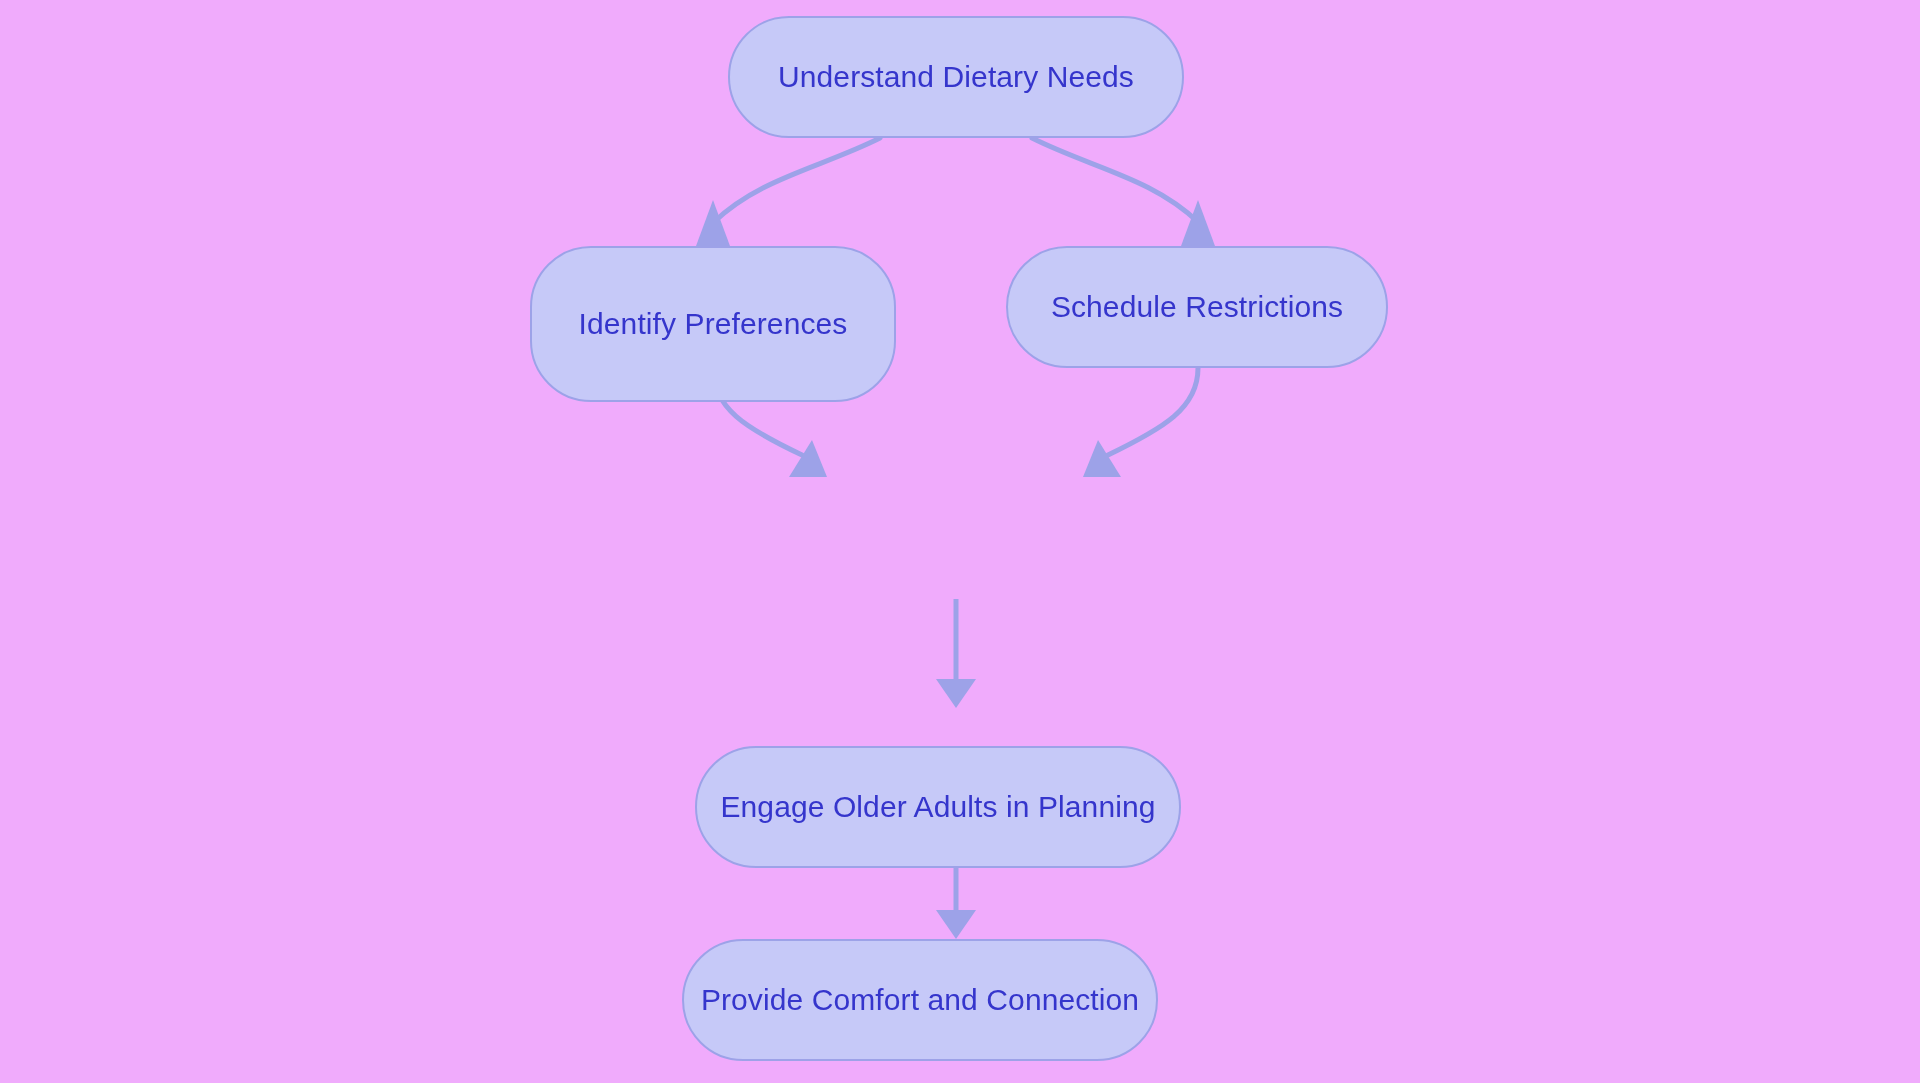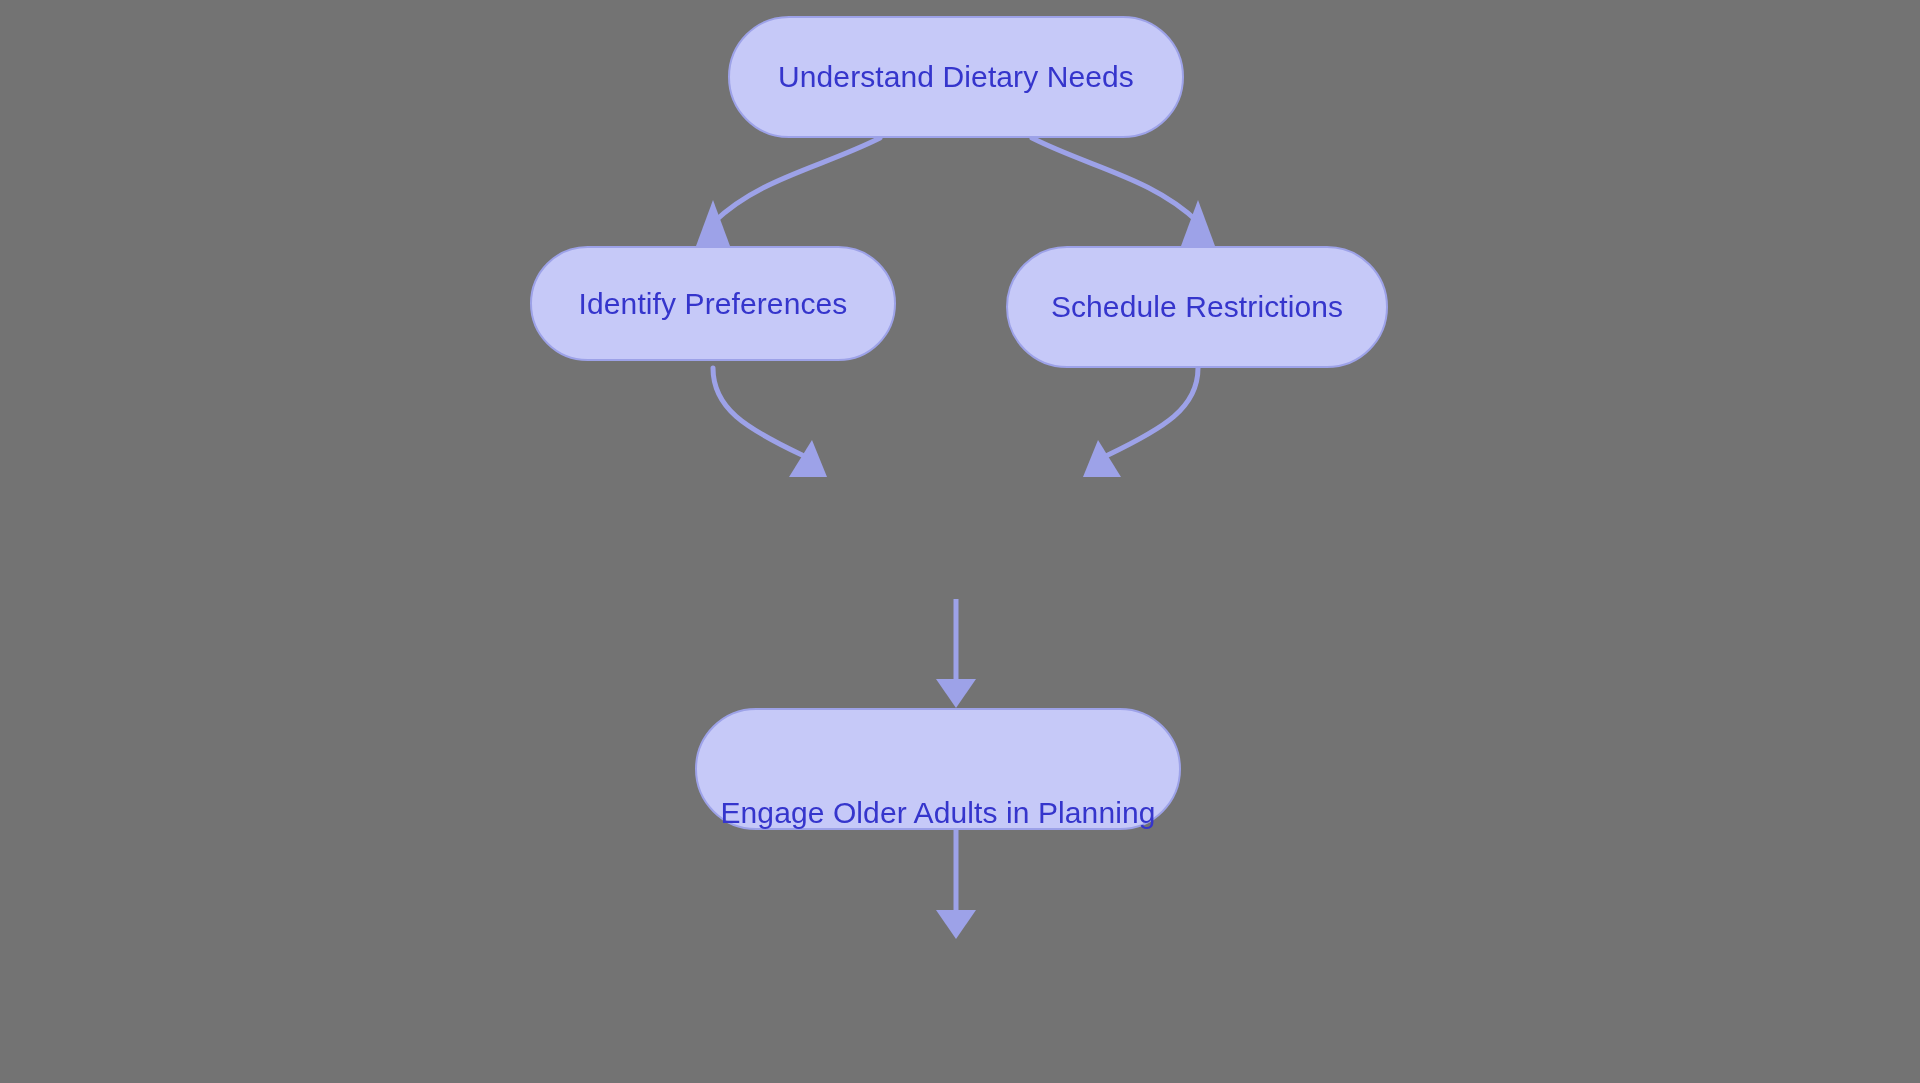--- a/index.html
+++ b/index.html
@@ -8,21 +8,21 @@
     padding: 0;
     background: #ffffff;
   }
   body {
     font-family: "Liberation Sans", "DejaVu Sans", sans-serif;
   }
   #canvas {
     position: relative;
     width: 1920px;
     height: 1083px;
-    background: #737373;
+    background: #f0abfc;
     overflow: hidden;
   }
   #edge-layer {
     position: absolute;
     left: 0;
     top: 0;
     width: 1920px;
     height: 1083px;
     pointer-events: none;
   }
@@ -90,27 +90,30 @@
     <g>
       <path d="M 956,830 L 956,911" fill="none" stroke="#9da2e8" stroke-width="5" stroke-linecap="butt"></path>
       <polygon points="936,910 976,910 956,939" fill="#9da2e8"></polygon>
     </g>
   </svg>
 
   <div class="node" style="left:728px; top:16px; width:456px; height:122px;">
     <span class="node-label">Understand Dietary Needs</span>
   </div>
 
-  <div class="node" style="left:530px; top:246px; width:366px; height:115px;">
+  <div class="node" style="left:530px; top:246px; width:366px; height:156px;">
     <span class="node-label">Identify Preferences</span>
   </div>
 
   <div class="node" style="left:1006px; top:246px; width:382px; height:122px;">
     <span class="node-label">Schedule Restrictions</span>
   </div>
 
 
-  <div class="node" style="left:695px; top:708px; width:486px; height:122px;align-items:flex-end;">
+  <div class="node" style="left:695px; top:746px; width:486px; height:122px;">
     <span class="node-label">Engage Older Adults in Planning</span>
   </div>
 
+  <div class="node" style="left:682px; top:939px; width:476px; height:122px;">
+    <span class="node-label">Provide Comfort and Connection</span>
+  </div>
 
 </div>
 
 </body></html>

